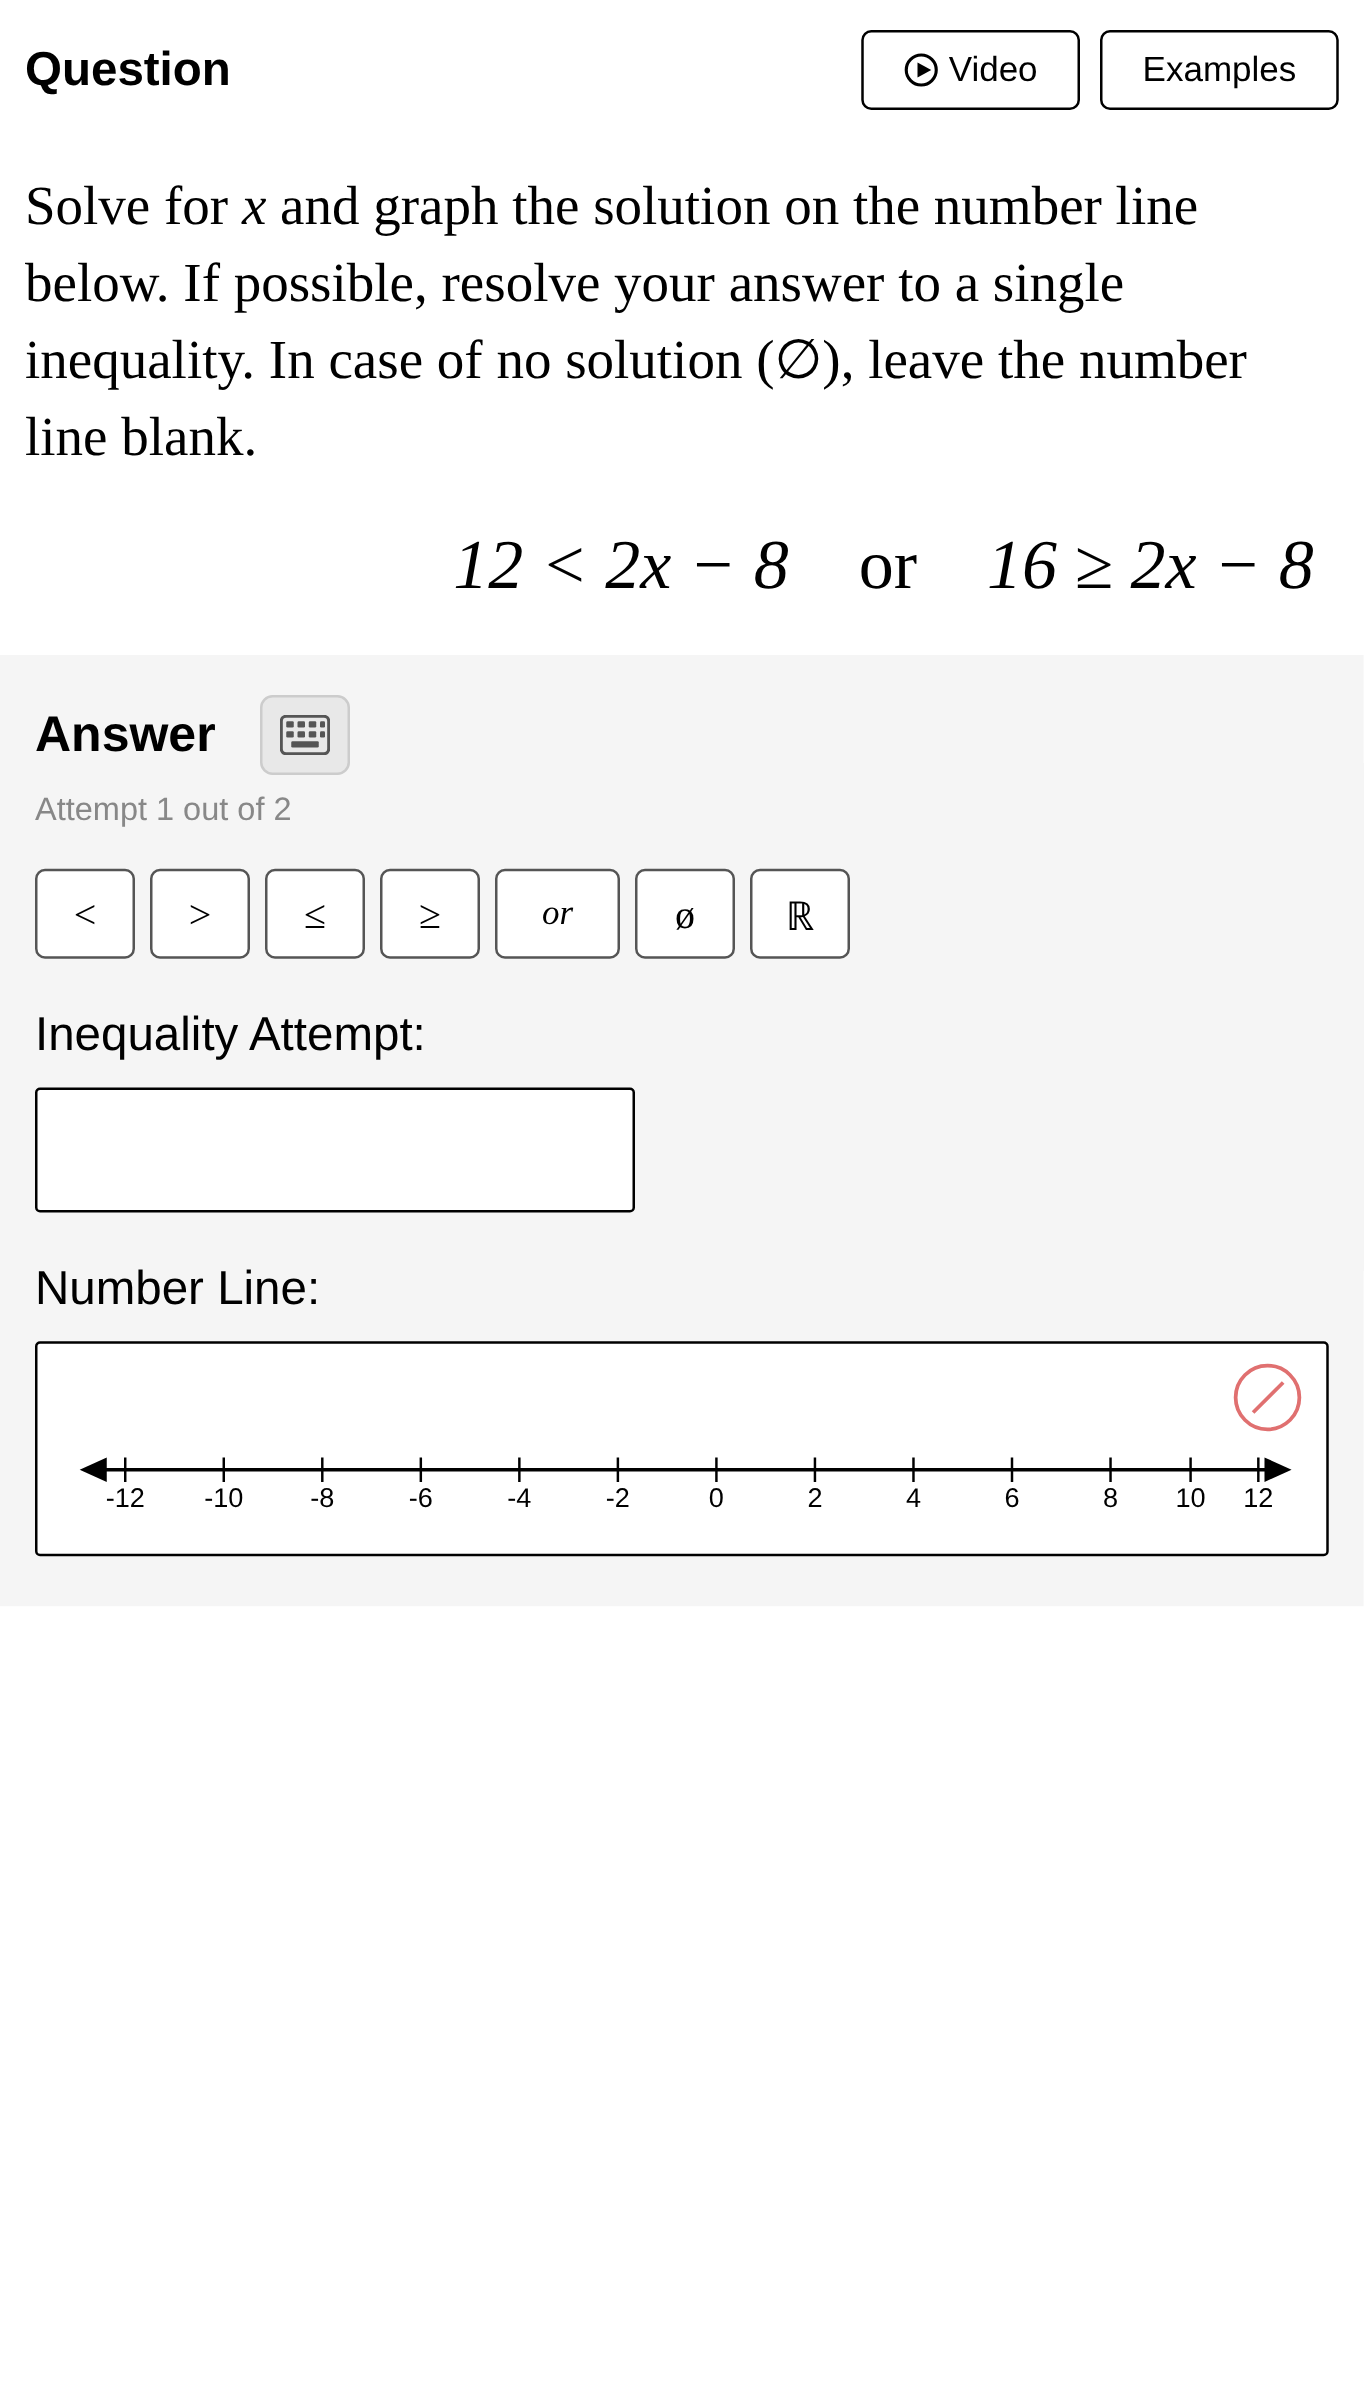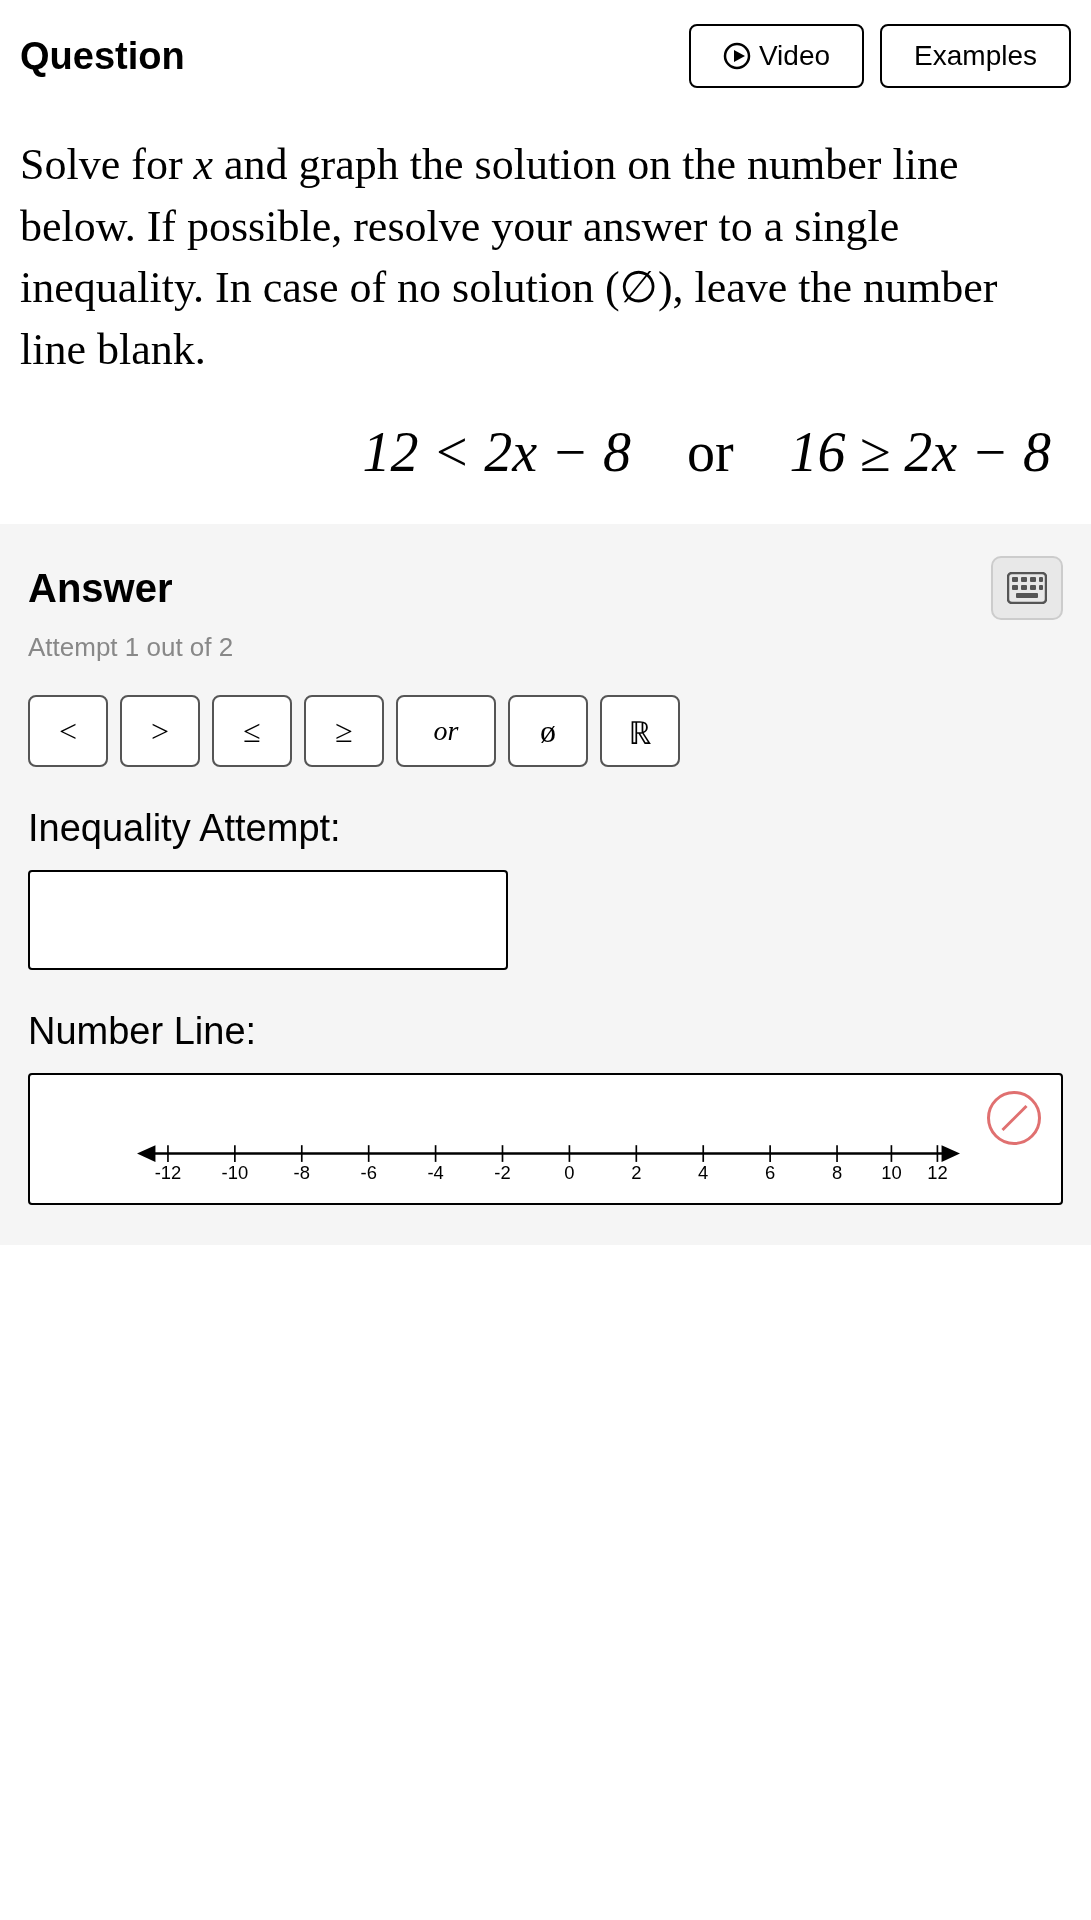--- a/index.html
+++ b/index.html
@@ -73,21 +73,20 @@
     }
 
     .answer-section {
       background: #f5f5f5;
       margin: 0 0 0 0;
       padding: 32px 28px 40px 28px;
     }
 
     .answer-header {
       display: flex;
-      justify-content: space-between;
       align-items: center;
       margin-bottom: 12px;
       gap: 35px;
     }
 
     .answer-title {
       font-size: 40px;
       font-weight: 700;
       font-family: Arial, sans-serif;
     }
@@ -161,21 +160,21 @@
       font-family: Arial, sans-serif;
       margin-bottom: 20px;
     }
 
     .number-line-container {
       border: 2px solid #000;
       border-radius: 4px;
       background: #fff;
       padding: 20px 10px 16px 16px;
       position: relative;
-      height: 132px;
+      height: 172px;
     }
 
     .no-solution-icon {
       position: absolute;
       top: 16px;
       right: 20px;
       width: 54px;
       height: 54px;
       border: 3px solid #e07070;
       border-radius: 50%;

